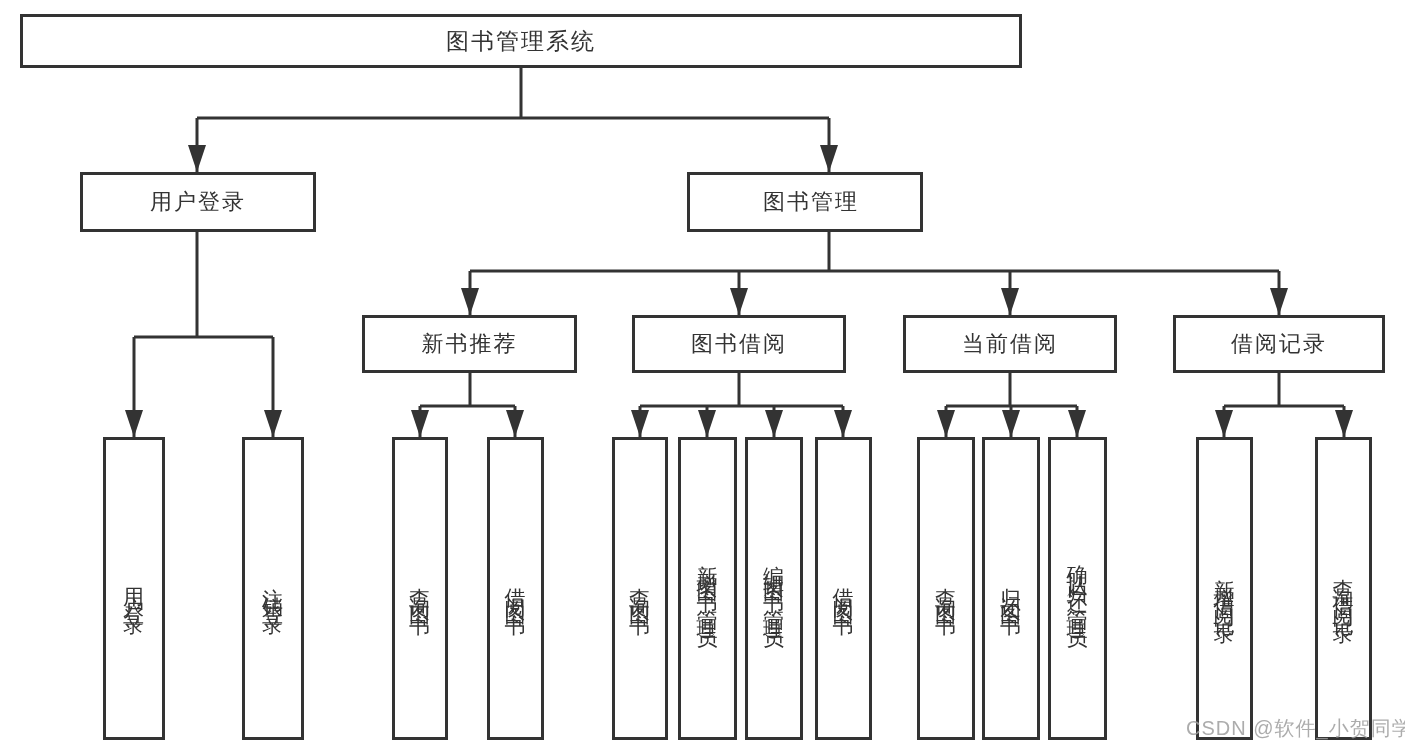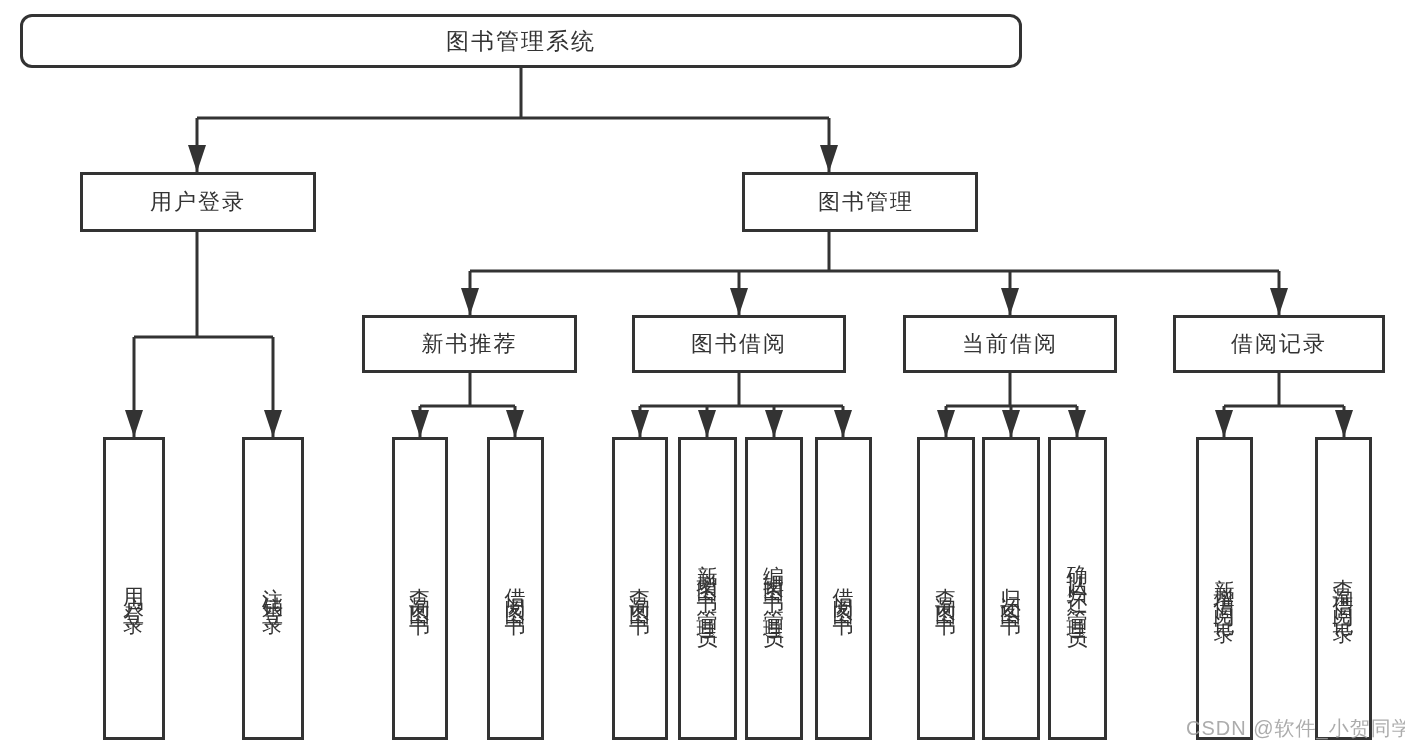--- a/index.html
+++ b/index.html
@@ -6,21 +6,21 @@
   .stage{
     position:relative;width:1405px;height:747px;background:#ffffff;overflow:hidden;
     font-family:"Liberation Sans","DejaVu Sans",sans-serif;color:#333333;
   }
   .wires{position:absolute;left:0;top:0;width:1405px;height:747px;}
   .node{
     position:absolute;box-sizing:border-box;background:#ffffff;
     border:3px solid #333333;display:flex;align-items:center;justify-content:center;
     font-size:22px;letter-spacing:2px;white-space:nowrap;z-index:2;
   }
-  .node.title{font-size:23px;border-radius:12px;}
+  .node.title{font-size:23px;}
   .leaf{
     position:absolute;box-sizing:border-box;background:#ffffff;
     border:3px solid #333333;display:flex;align-items:center;justify-content:center;z-index:2;
   }
   .vtext{
     writing-mode:vertical-rl;text-orientation:mixed;
     font-size:21px;line-height:1;letter-spacing:9px;white-space:nowrap;
   }
   .watermark{
     position:absolute;left:1186px;top:715px;z-index:5;
@@ -75,21 +75,21 @@
     </g>
   </svg>
 
   <div class="node title" style="left:20px;top:14px;width:1002px;height:54px;">
     <span>图书管理系统</span>
   </div>
 
   <div class="node" style="left:80px;top:172px;width:236px;height:60px;">
     <span>用户登录</span>
   </div>
-  <div class="node" style="left:742px;top:172px;width:236px;height:60px;padding-left:12px;">
+  <div class="node" style="left:687px;top:172px;width:236px;height:60px;padding-left:12px;">
     <span>图书管理</span>
   </div>
 
   <div class="node" style="left:362px;top:315px;width:215px;height:58px;">
     <span>新书推荐</span>
   </div>
   <div class="node" style="left:903px;top:315px;width:214px;height:58px;">
     <span>当前借阅</span>
   </div>
   <div class="node" style="left:632px;top:315px;width:214px;height:58px;">

